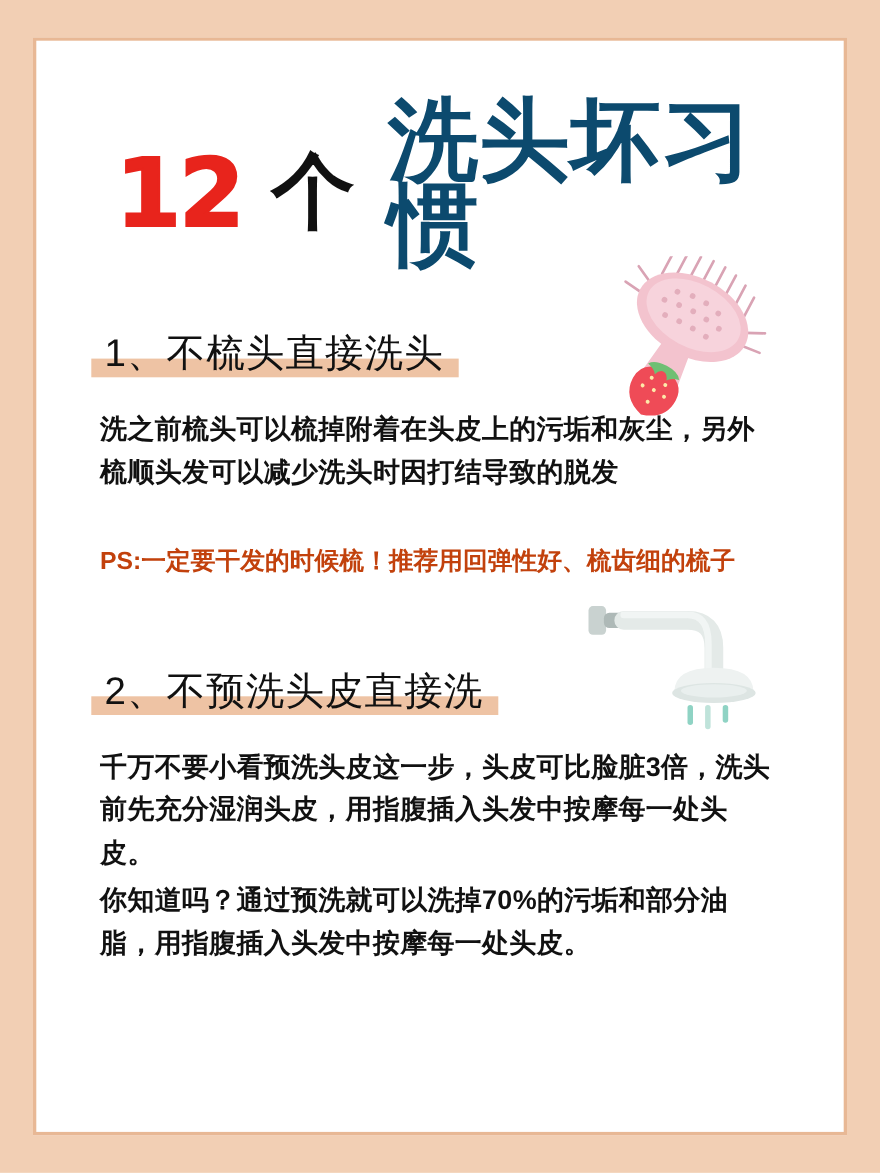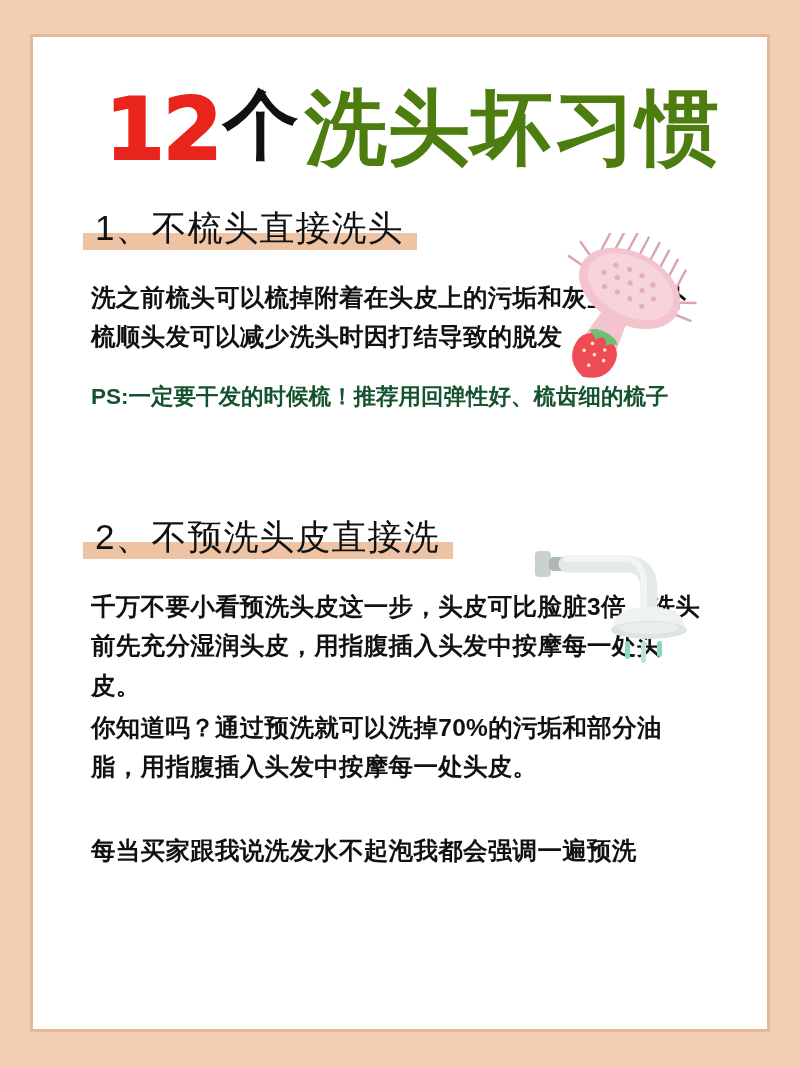--- a/index.html
+++ b/index.html
@@ -29,22 +29,23 @@
     background: #ffffff;
     box-sizing: border-box;
     border: 3px solid #e8b895;
     padding: 46px 42px 20px 42px;
     overflow: hidden;
   }
 
   
   .title-row {
     display: flex;
-    align-items: flex-start;
+    align-items: center;
     margin: 6px 0 0 30px;
+    gap: 24px;
   }
   .title-num {
     font-family: "DejaVu Sans", sans-serif;
     font-size: 86px;
     font-weight: bold;
     color: #e8241c;
     line-height: 0.95;
     letter-spacing: -2px;
     -webkit-text-stroke: 2px #e8241c;
   }
@@ -52,34 +53,34 @@
     font-size: 76px;
     font-weight: bold;
     color: #111111;
     line-height: 0.95;
     margin-left: 2px;
     margin-bottom: 2px;
   }
   .title-main {
     font-size: 82px;
     font-weight: bold;
-    color: #4d7c0f;
+    color: #0c4a6e;
     line-height: 0.95;
     letter-spacing: 1px;
     margin-left: 6px;
-    margin-bottom: 2px;
+    margin-bottom: 19px;
   }
 
   
   .section {
     position: relative;
     margin-top: 34px;
   }
   .section.second {
-    margin-top: 98px;
+    margin-top: 76px;
   }
   .sec-head {
     position: relative;
     display: inline-block;
     padding: 0 6px 0 4px;
     margin-left: 16px;
   }
   .sec-head .hl {
     position: absolute;
     left: -8px;
@@ -104,23 +105,23 @@
     font-weight: bold;
     color: #111111;
     line-height: 1.62;
     margin: 26px 16px 0 16px;
     letter-spacing: 0.3px;
   }
   .para.tight {
     margin-top: 2px;
   }
   .para.ps {
-    color: #14532d;
+    color: #c2410c;
     font-size: 22.5px;
-    margin-top: 22px;
+    margin-top: 42px;
     letter-spacing: 0;
   }
   .para.spaced {
     margin-top: 44px;
   }
 
   
   .brush {
     position: absolute;
     right: 48px;
@@ -233,17 +234,16 @@
       </svg>
     </div>
 
     <div class="section second">
       <div class="sec-head">
         <span class="hl"></span>
         <span class="htxt">2、不预洗头皮直接洗</span>
       </div>
       <div class="para">千万不要小看预洗头皮这一步，头皮可比脸脏3倍，洗头前先充分湿润头皮，用指腹插入头发中按摩每一处头皮。</div>
       <div class="para tight">你知道吗？通过预洗就可以洗掉70%的污垢和部分油脂，用指腹插入头发中按摩每一处头皮。</div>
-      <div class="para spaced">每当买家跟我说洗发水不起泡我都会强调一遍预洗</div>
     </div>
 
   </div>
 </div>
 
 </body></html>

